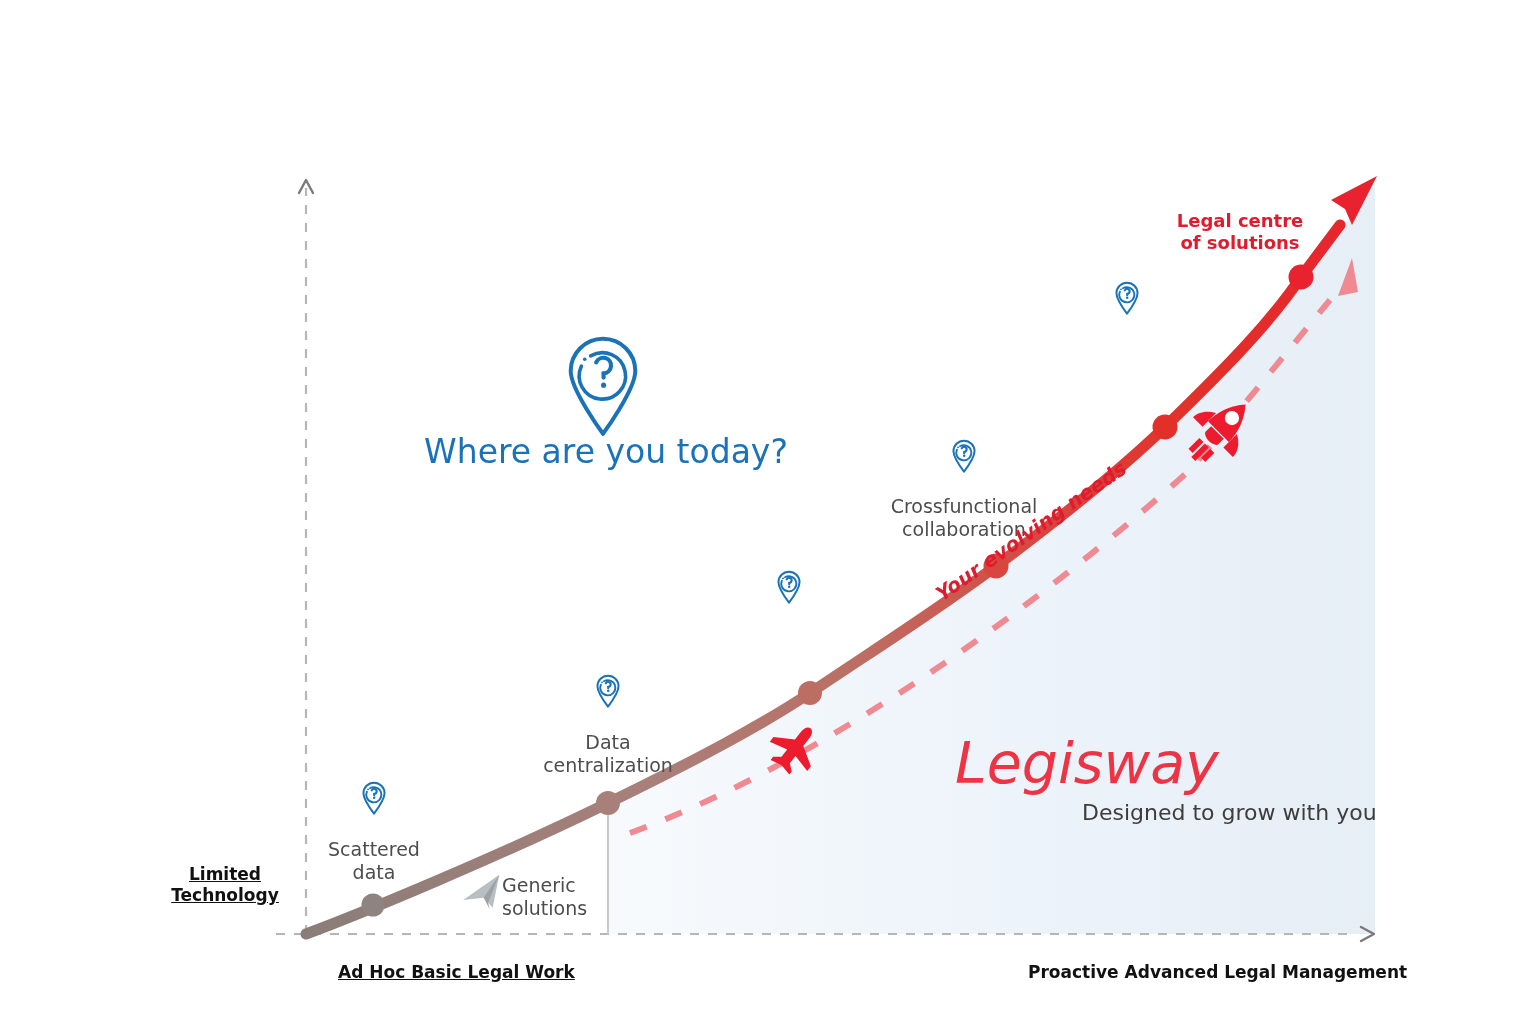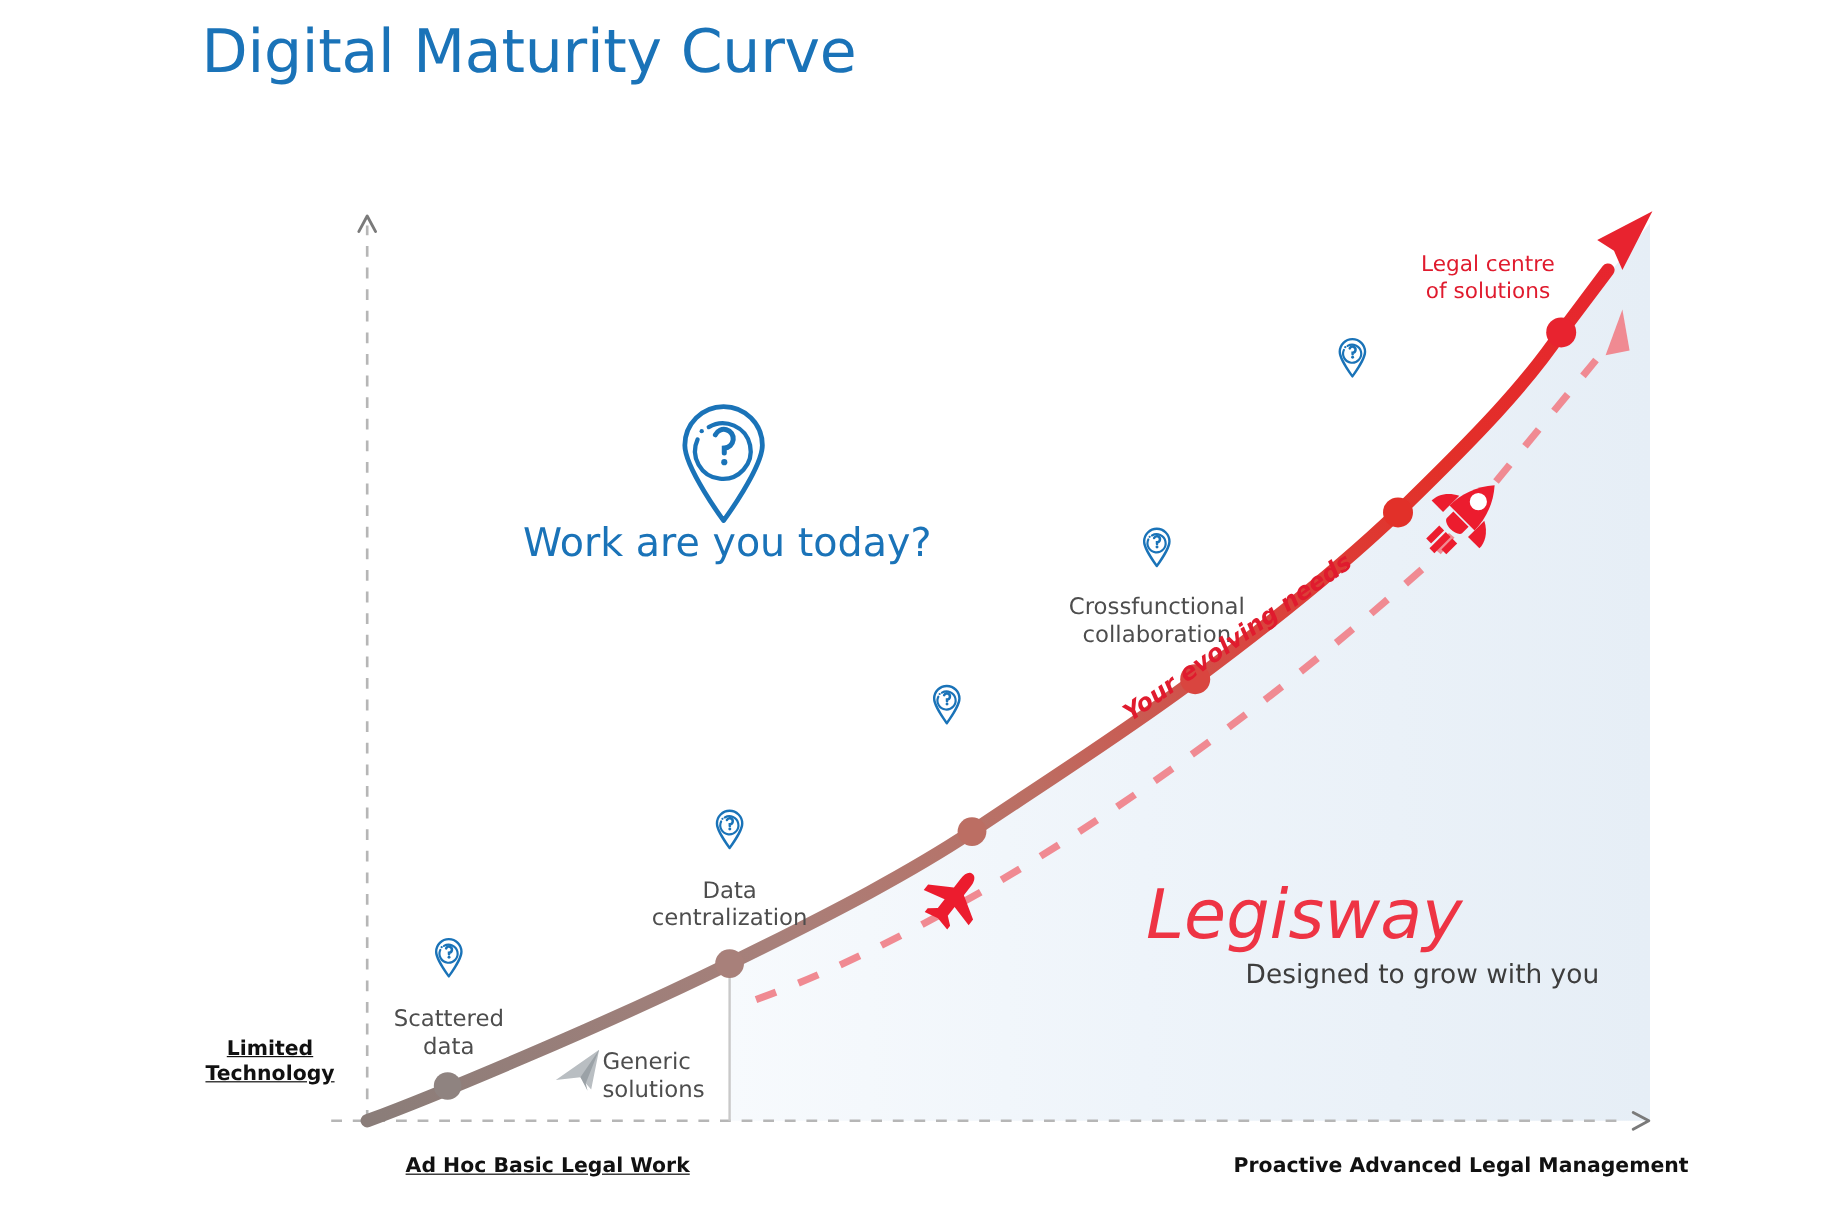--- a/index.html
+++ b/index.html
@@ -74,21 +74,21 @@
     white-space: nowrap;
   }
 
   
   #legal-coe-label {
     left: 1170px;
     top: 210px;
     width: 140px;
     text-align: center;
     font-size: 18px;
-    font-weight: normal;
+    font-weight: bold;
     color: #e01b2e;
     line-height: 1.24;
     white-space: nowrap;
   }
 
   
   #evolving-needs-label {
     left: 938px;
     top: 584px;
     font-size: 20px;
@@ -114,21 +114,21 @@
   
   #brand-name {
     left: 955px;
     top: 730px;
     font-size: 57px;
     color: #ee3444;
     white-space: nowrap;
     font-style: italic;
   }
   #brand-tagline {
-    left: 1038px;
+    left: 1082px;
     top: 800px;
     font-size: 22px;
     color: #3d3d3d;
     white-space: nowrap;
   }
 </style>
 </head>
 <body>
 
 <div id="stage">
@@ -251,21 +251,20 @@
       <circle cx="0" cy="-11" r="5.6" fill="#ffffff"></circle>
       <path d="M-11.5,-5 C-19,-1 -22,5 -22,10 L-11.5,10 Z" fill="#ec1c2e"></path>
       <path d="M11.5,-5 C19,-1 22,5 22,10 L11.5,10 Z" fill="#ec1c2e"></path>
       <path d="M-7,5 L7,5 L7,11 C7,13 3,14.5 0,14.5 C-3,14.5 -7,13 -7,11 Z" fill="#ec1c2e"></path>
       <path d="M-7,18 L-2.5,18 L-2.5,30 L-7,30 Z" fill="#ec1c2e"></path>
       <path d="M-1,18 L3.5,18 L3.5,33 L-1,33 Z" fill="#ec1c2e"></path>
       <path d="M5,18 L9.5,18 L9.5,28 L5,28 Z" fill="#ec1c2e"></path>
     </g>
   </svg>
 
-  <div class="abs" id="page-title">Digital Maturity Curve</div>
 
   <div class="abs axis-label" id="axis-y-bottom">
     <div>Limited</div>
     <div>Technology</div>
   </div>
   <div class="abs axis-label" id="axis-x-left">Ad Hoc Basic Legal Work</div>
   <div class="abs axis-label" id="axis-x-right">Proactive Advanced Legal Management</div>
 
   <div class="abs stage-label" style="left:274px; top:838px; width:200px;">
     <div>Scattered</div>
@@ -282,21 +281,21 @@
     <div>Crossfunctional</div>
     <div>collaboration</div>
   </div>
 
 
   <div class="abs" id="legal-coe-label">
     <div>Legal centre</div>
     <div>of solutions</div>
   </div>
 
-  <div class="abs" id="where-today-text">Work are you today?</div>
+  <div class="abs" id="where-today-text">Where are you today?</div>
 
   <div class="abs" id="evolving-needs-label">Your evolving needs</div>
 
   <div class="abs" id="generic-solutions-label">
     <div>Generic</div>
     <div>solutions</div>
   </div>
 
   <div class="abs" id="brand-name">Legisway</div>
   <div class="abs" id="brand-tagline">Designed to grow with you</div>

